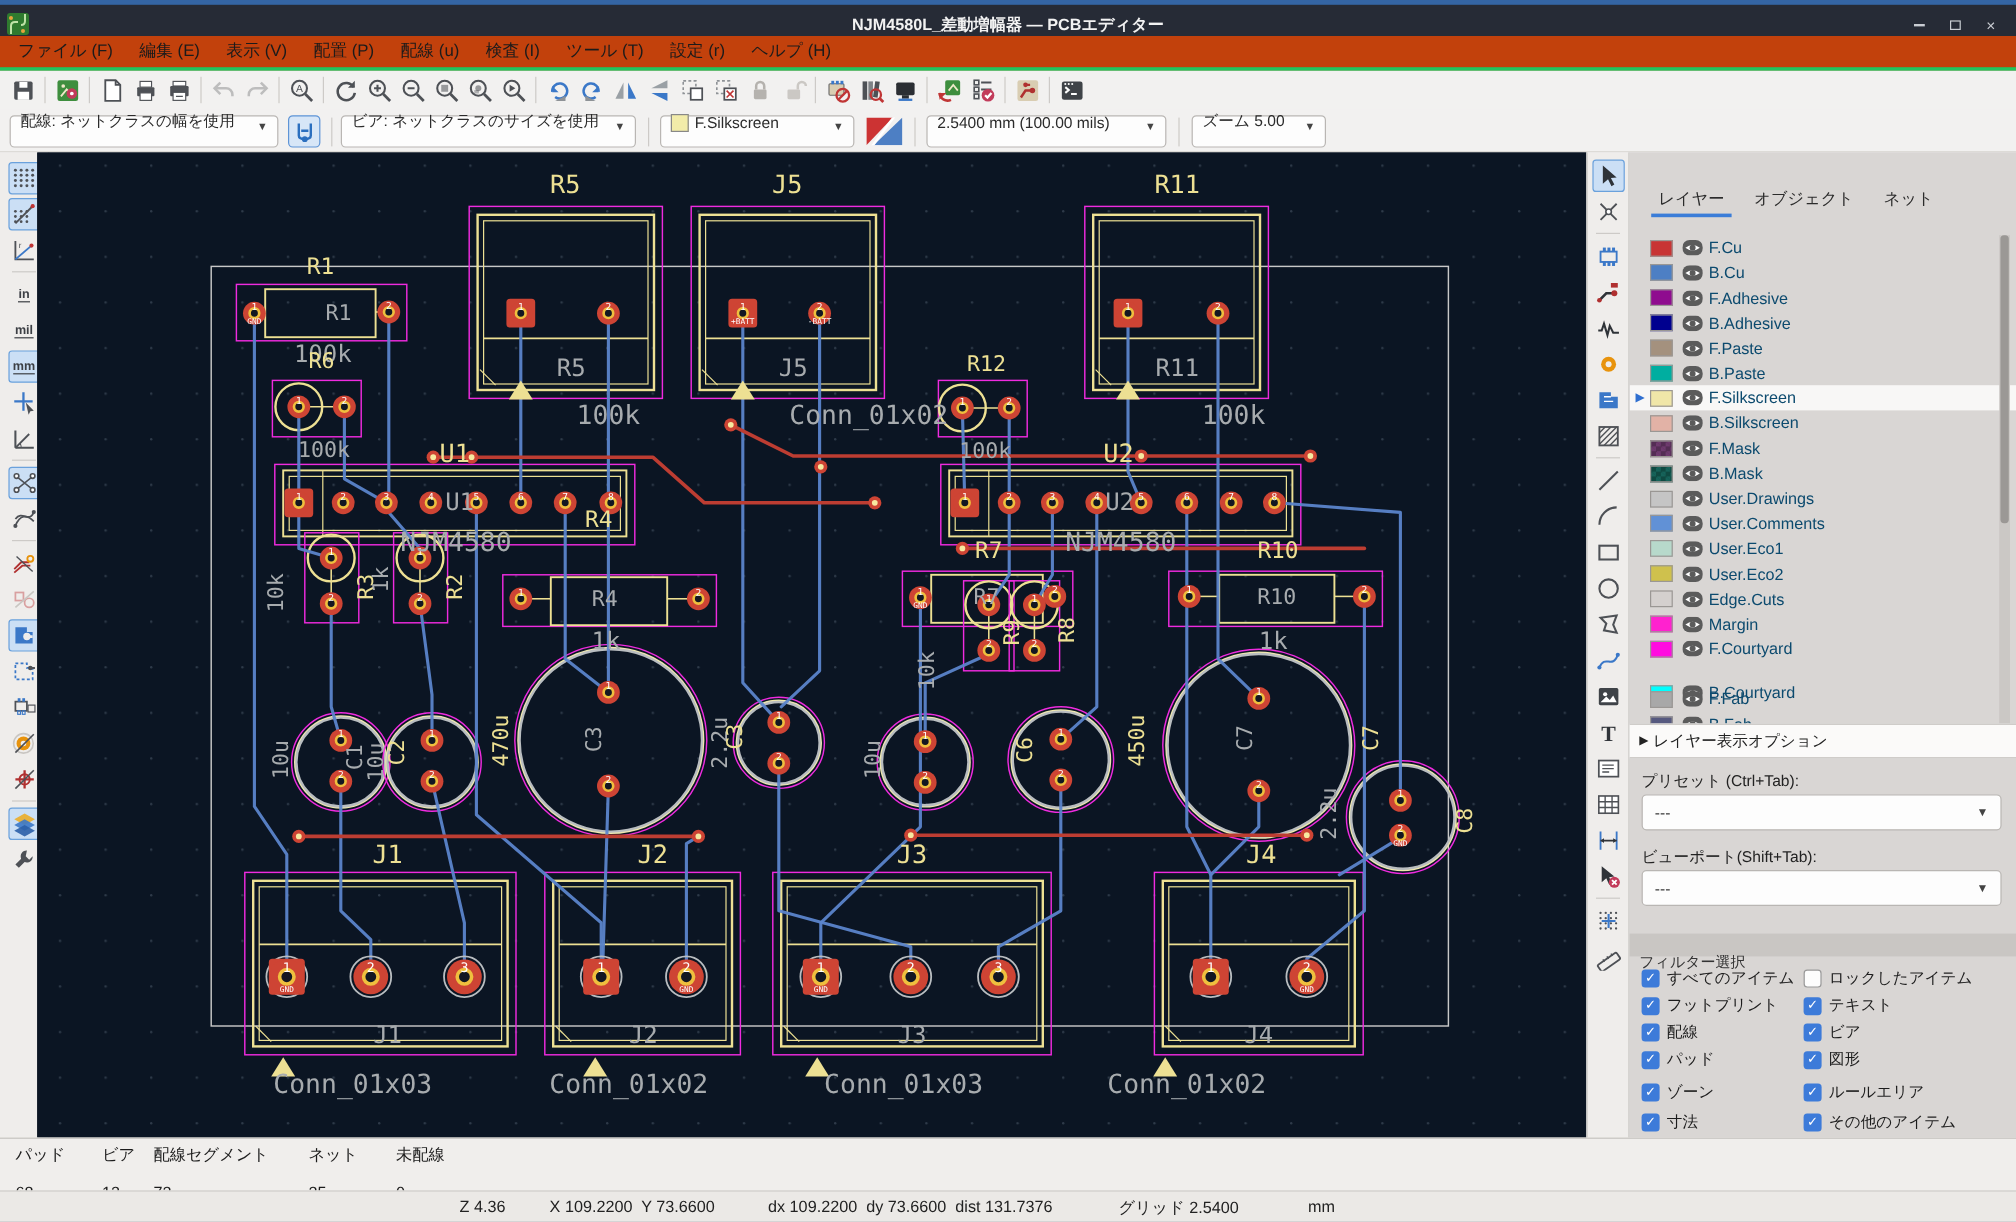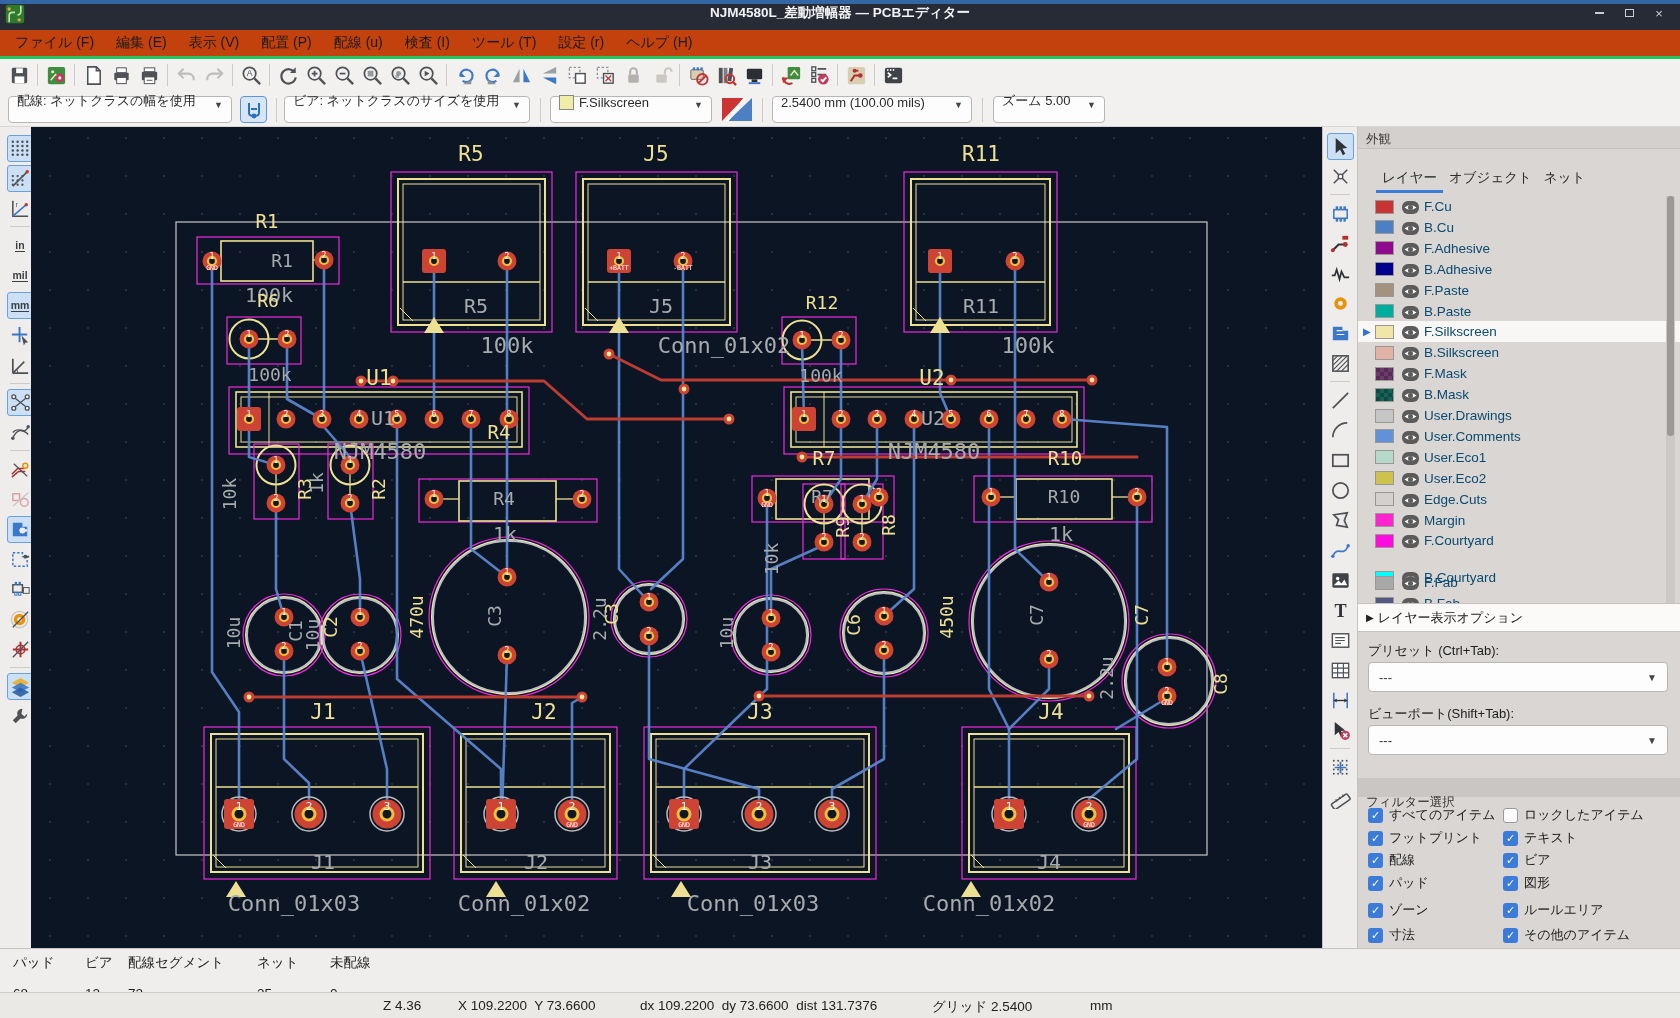--- a/index.html
+++ b/index.html
@@ -2,21 +2,21 @@
 <html><head>
 <meta charset="utf-8">
 <style>
   * { margin:0; padding:0; box-sizing:border-box; }
   html,body { width:1680px; height:1018px; overflow:hidden; background:#F1EFED;
               font-family:"Liberation Sans","DejaVu Sans",sans-serif; }
   #app { position:relative; width:1680px; height:1018px; }
 
   
   #titlebar { position:absolute; left:0; top:0; width:100%; height:30px;
-    background:#262B36; border-top:4px solid #3465A4; display:flex; align-items:flex-start; }
+    background:#262B36; border-top:4px solid #3465A4; display:flex; align-items:flex-end; }
   #titlebar .app-icon { width:20px; height:20px; margin-left:5px; }
   #title-text { position:absolute; left:0; right:0; text-align:center; color:#F2F2F2;
     font-size:13.5px; font-weight:bold; pointer-events:none; }
   #win-controls { margin-left:auto; display:flex; gap:8px; padding-right:10px; z-index:2;}
   .win-btn { width:22px; height:18px; display:flex; align-items:center; justify-content:center;
     color:#C9CDD3; font-size:13px; cursor:default; }
   .glyph-min { width:9px; height:1px; border-bottom:2px solid #C9CDD3; }
   .glyph-max { width:9px; height:8px; border:1.5px solid #C9CDD3; }
 
   
@@ -56,21 +56,21 @@
   .side-sep { width:20px; height:1px; background:#CDCAC7; margin:3px 0; }
 
   
   #canvas { position:absolute; left:31px; top:127px; width:1291px; height:821px; background:#0B1523; }
 
   
   #panel { position:absolute; left:1358px; top:127px; width:322px; height:821px; background:#D9D6D4; }
   #panel-header { position:absolute; top:0; left:0; width:100%; height:22px; background:#D3D0CD;
     font-size:12.5px; color:#3A3A3A; padding:4px 0 0 8px; border-bottom:1px solid #C4C1BE;}
   #panel-tabs { position:absolute; top:22px; left:0; width:100%; height:46px; display:flex;
-    align-items:flex-end; gap:0; padding-left:18px;font-family:Liberation Serif, serif; }
+    align-items:flex-start; gap:13px; padding-left:18px;font-family:Liberation Serif, serif; }
   .ptab { font-size:13.5px; color:#2B2B2B; padding:8px 6px; position:relative;}
   .ptab.active::after { content:""; position:absolute; left:0; right:0; bottom:2px; height:3px; background:#3B7DD8; }
   #layer-list { position:absolute; top:69px; left:0; width:100%; height:407px; overflow:hidden; }
   .layer-row { position:absolute; left:0; width:100%; height:21px; display:flex; align-items:center; }
   .layer-row.selected { background:#F8F7F6; }
   .layer-arrow { position:absolute; left:5px; font-size:10px; color:#2F6FD0; }
   .layer-swatch { position:absolute; left:17px; width:19px; height:14px; border:1px solid #9a9794; }
   .layer-eye { position:absolute; left:44px; width:17px; height:13px; }
   .layer-name { position:absolute; left:66px; font-size:13.5px; color:#0c4a6e; }
   #layer-scroll { position:absolute; left:308px; top:69px; width:9px; height:407px; background:#CBC8C5; }
@@ -1184,21 +1184,20 @@
       </div>
       <div class="side-icon">
         <svg width="23" height="23" viewBox="0 0 24 24">
           <rect x="2" y="13" width="20" height="7" rx="1.5" transform="rotate(-35 12 16)" fill="none" stroke="#4E5156" stroke-width="1.6"></rect>
           <path d="M7 14 l1.5 2 M10.5 11.5 l1.5 2 M14 9 l1.5 2" stroke="#4E5156" stroke-width="1.2"></path>
         </svg>
       </div>
     </div>
 
   <div id="panel">
-    <div id="panel-header">外観</div>
     <div id="panel-tabs">
         <div class="ptab active">レイヤー</div>
         <div class="ptab">オブジェクト</div>
         <div class="ptab">ネット</div>
       </div>
     <div id="layer-list">
         <div class="layer-row" style="top: 0px;">
           <span class="layer-swatch" style="background:#C83434;"></span>
           <span class="layer-eye"><svg width="17" height="13" viewBox="0 0 17 13">
               <rect x="0" y="0" width="17" height="13" rx="6" fill="#5B5B5B"></rect>

